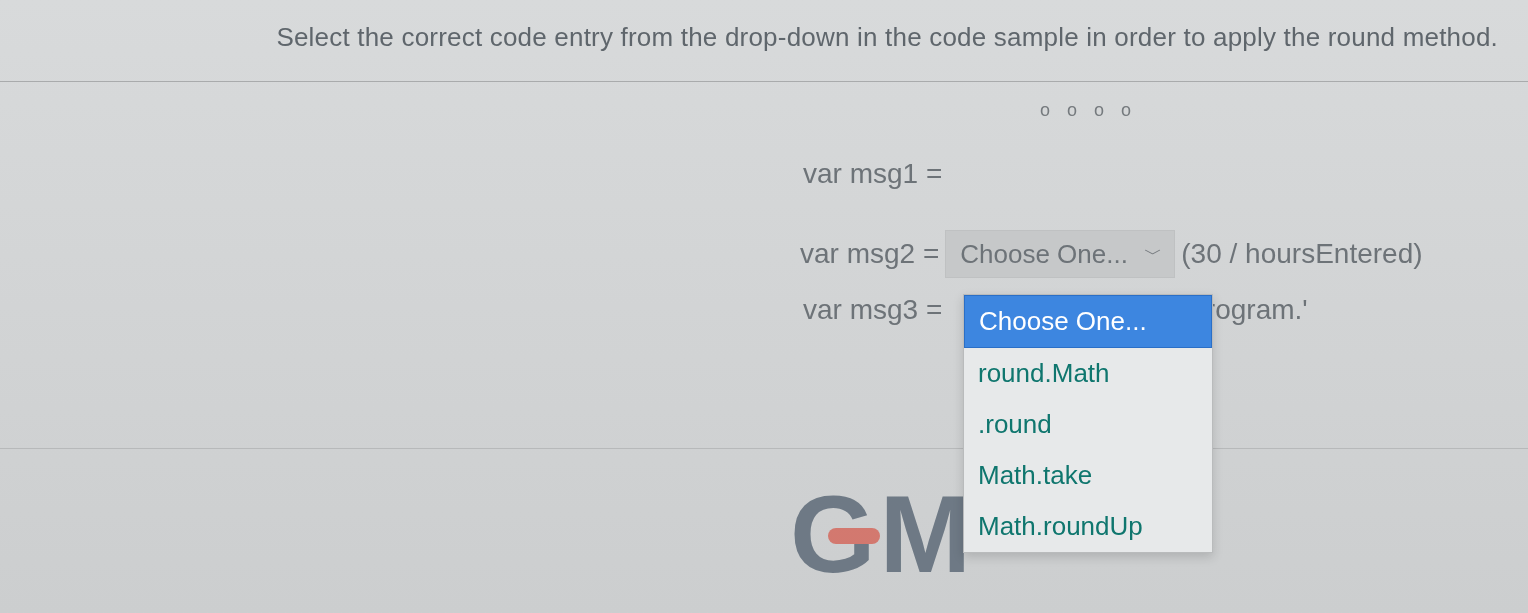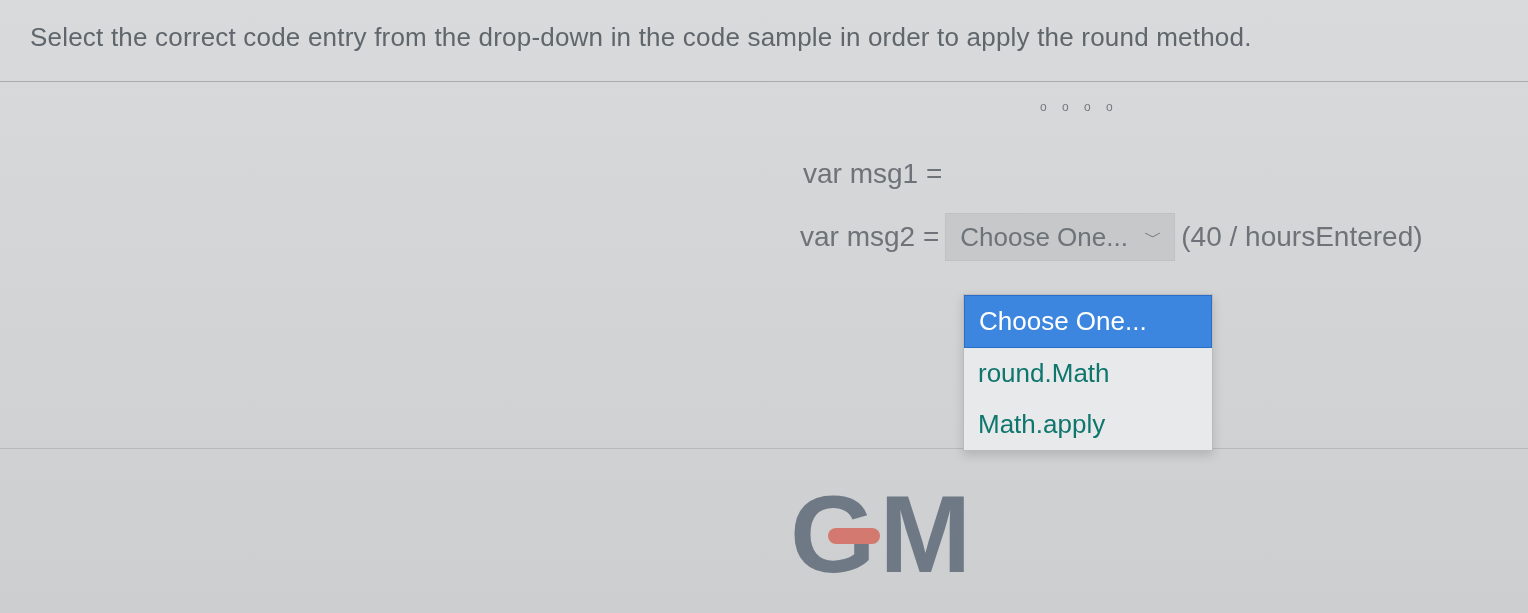--- a/index.html
+++ b/index.html
@@ -10,50 +10,51 @@
     background: linear-gradient(180deg, #d8dadb 0%, #d2d4d5 50%, #cccecf 100%);
     overflow: hidden;
     color: #6b7176;
   }
   .question-area {
     padding: 22px 30px 28px 30px;
     font-size: 26px;
     font-weight: 300;
     color: #5f666c;
     letter-spacing: 0.2px;
+    text-align: right;
   }
   .divider {
     height: 1px;
     background: #a9abac;
     width: 100%;
   }
   .code-area {
     position: relative;
     width: 100%;
     height: 520px;
   }
   .dots {
     position: absolute;
     top: 18px;
     left: 1040px;
-    font-size: 12px;
+    font-size: 18px;
     letter-spacing: 6px;
     color: #757a7e;
   }
   .code-line {
     position: absolute;
     font-size: 28px;
     font-weight: 300;
     color: #6d7378;
     white-space: nowrap;
     display: flex;
     align-items: center;
   }
   .line1 { top: 76px;  left: 803px; align-items: flex-end; }
-  .line2 { top: 131px; left: 800px; }
+  .line2 { top: 148px; left: 800px; }
   .line3 { top: 212px; left: 803px; }
 
   .select-box {
     display: inline-flex;
     align-items: center;
     background: #c6c8c9;
     height: 48px;
     padding: 0 12px 0 14px;
     margin: 0 6px;
     font-size: 26px;
@@ -142,36 +143,39 @@
   <div class="code-line line1">
     <span>var msg1 = </span>
   </div>
 
   <div class="code-line line2">
     <span>var msg2 = </span>
     <span class="select-box">
       <span>Choose One...</span>
       <span class="chev">﹀</span>
     </span>
-    <span> (40 / hoursEntered)</span>
+    <span> (30 / hoursEntered)</span>
   </div>
 
   <div class="code-line line3">
+    <span>var msg3 = </span>
     <span style="display:inline-block;width:250px"></span>
     <span style="margin-left:-30px">is program.'</span>
   </div>
 
   <div class="lower-shade"></div>
 
   <div class="watermark">
     <span class="wm-left">
       <span class="wm-c">G<span class="wm-dash"></span></span><span>M</span>
     </span>
     <span class="wm-gap"></span>
   </div>
 
   <div class="dropdown">
     <div class="option selected">Choose One...</div>
     <div class="option">round.Math</div>
-    <div class="option">Math.apply</div>
+    <div class="option">.round</div>
+    <div class="option">Math.take</div>
+    <div class="option">Math.roundUp</div>
   </div>
 
 </div>
 
 </body></html>

